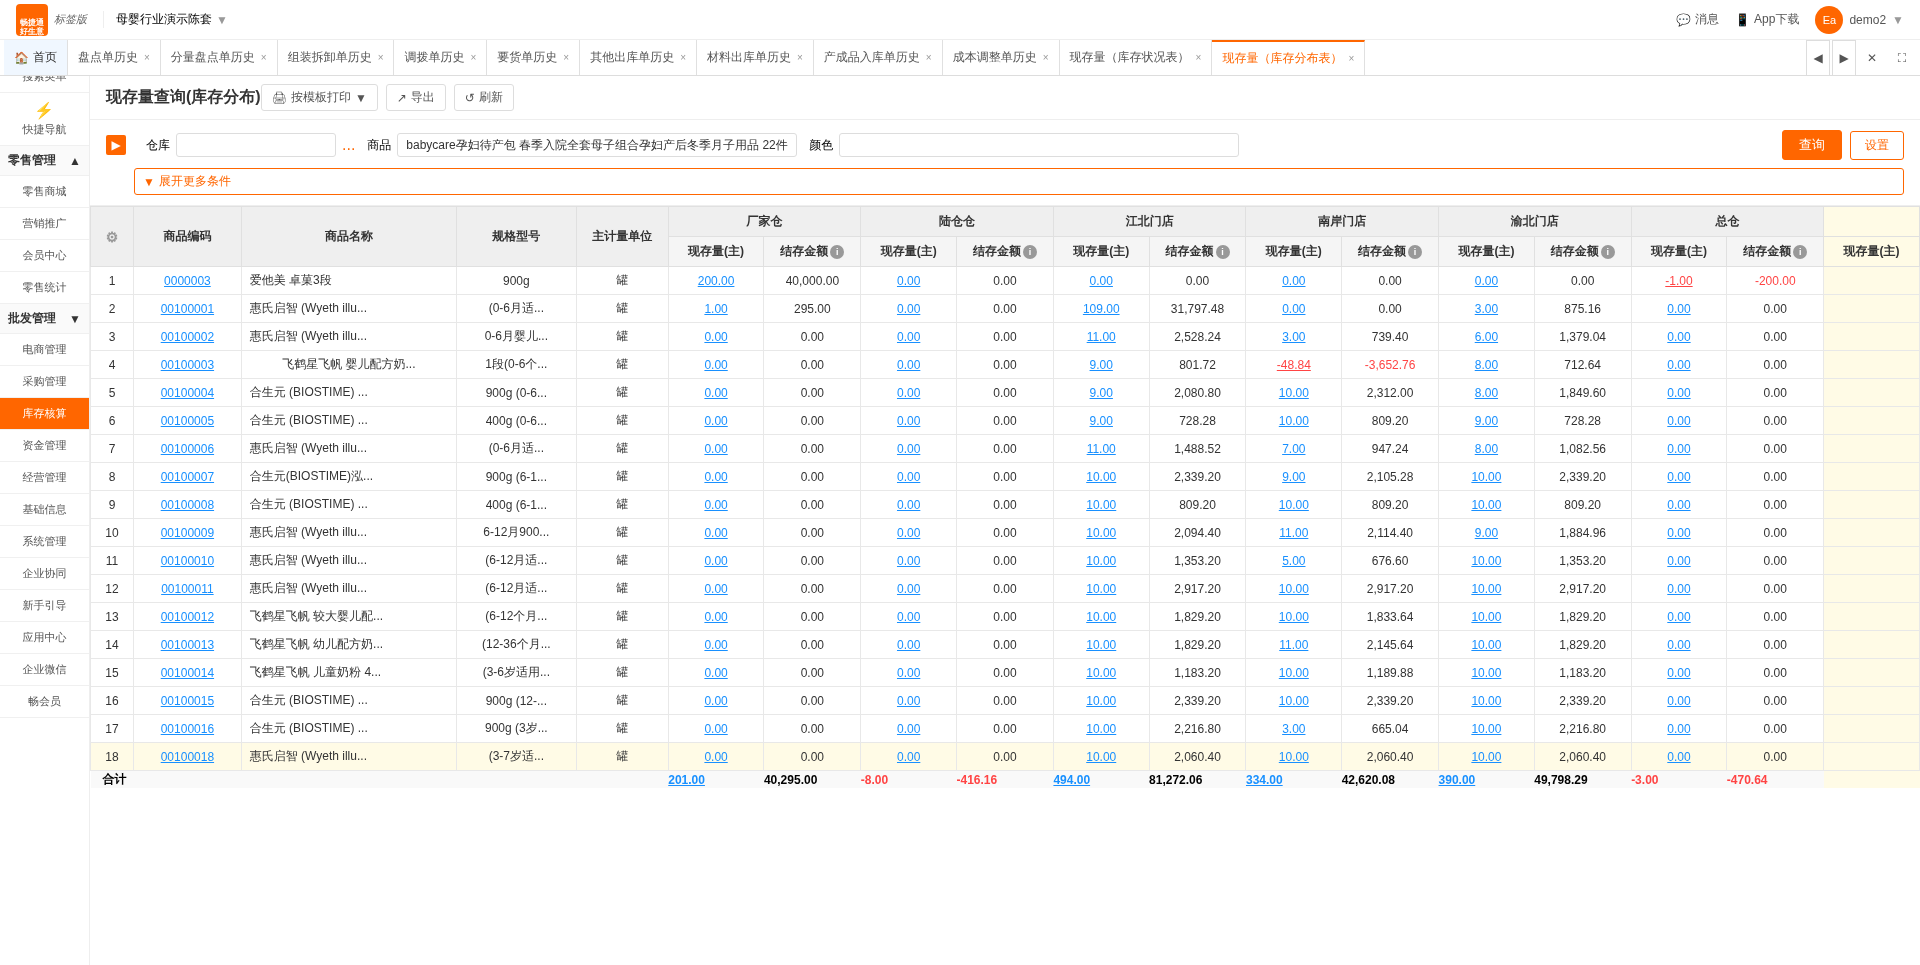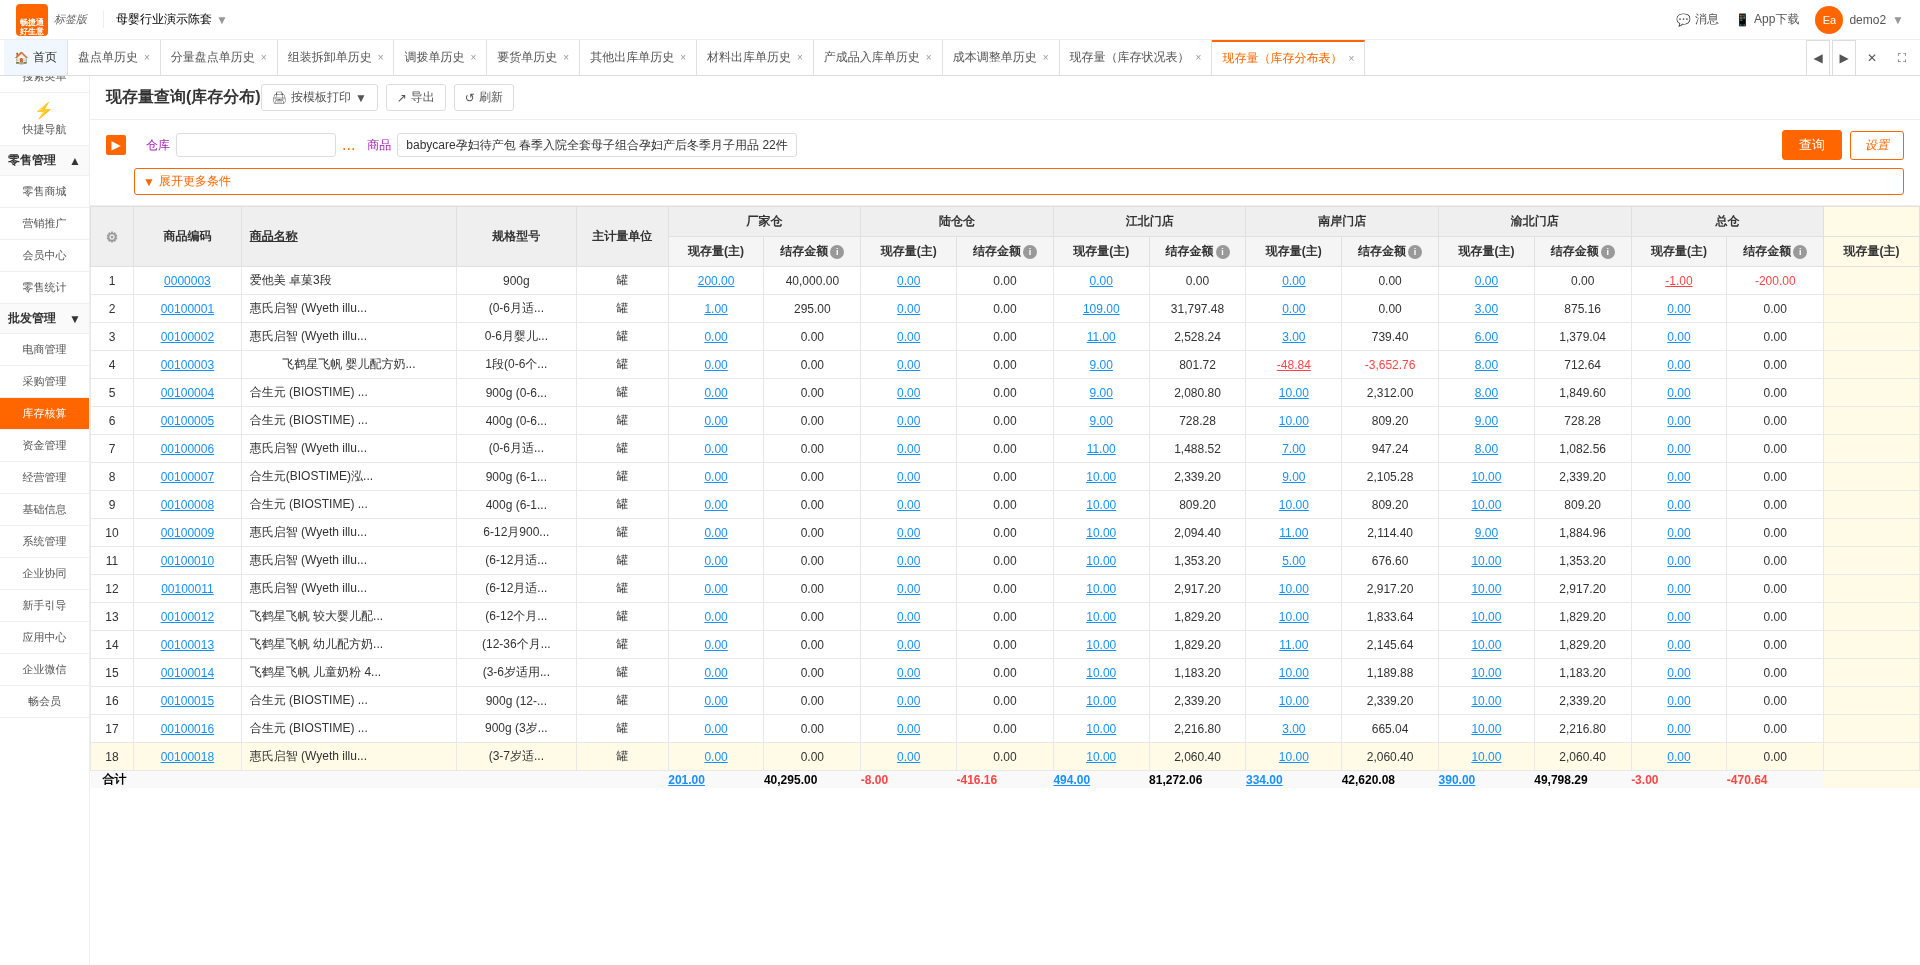--- a/index.html
+++ b/index.html
@@ -39,43 +39,43 @@
     
     .page-header { display: flex; align-items: center; justify-content: flex-start; padding: 8px 16px; background: #fff; border-bottom: 1px solid #eee; }
     .page-title { font-size: 16px; font-weight: bold; color: #333; }
     .page-actions { display: flex; align-items: center; gap: 8px; }
     .action-btn { display: flex; align-items: center; gap: 4px; padding: 4px 10px; border: 1px solid #ddd; border-radius: 3px; cursor: pointer; color: #555; background: #fff; font-size: 12px; }
 
     
     .filter-area { background: #fff; padding: 10px 16px; border-bottom: 1px solid #eee; }
     .filter-row { display: flex; align-items: center; gap: 12px; flex-wrap: wrap; }
     .filter-item { display: flex; align-items: center; gap: 6px; }
-    .filter-label { color: #a21caf; white-space: nowrap; }
+    .filter-label { color: #000000; white-space: nowrap; }
     .filter-input { border: 1px solid #ddd; border-radius: 3px; padding: 4px 8px; width: 160px; color: #333; }
     .filter-input-wide { width: 400px; }
     .filter-dots { color: #ff6600; font-size: 16px; cursor: pointer; }
     .expand-btn { display: flex; align-items: center; gap: 4px; color: #ff6600; cursor: pointer; font-size: 12px; padding: 4px 8px; border: 1px solid #ff6600; border-radius: 3px; }
     .btn-primary { background: #ff6600; color: #fff; border: 1px solid #ff6600; border-radius: 3px; padding: 5px 16px; cursor: pointer; font-size: 13px; }
-    .btn-setting { background: #fff; color: #ff6600; border: 1px solid #ff6600; border-radius: 3px; padding: 5px 14px; cursor: pointer; font-size: 12px; font-style: italic; }
+    .btn-setting { background: #fff; color: #ff6600; border: 1px solid #ff6600; border-radius: 3px; padding: 5px 14px; cursor: pointer; font-size: 12px; }
     .orange-arrow { display: inline-flex; align-items: center; justify-content: center; width: 20px; height: 20px; background: #ff6600; color: #fff; border-radius: 2px; cursor: pointer; font-size: 12px; margin-right: 8px; }
 
     
     .table-container { flex: 1; overflow: auto; background: #fff; margin: 0; }
     table { width: 100%; border-collapse: collapse; font-size: 12px; }
     thead { background: #f5f5f5; position: sticky; top: 0; z-index: 10; }
     thead tr th { border: 1px solid #e0e0e0; padding: 6px 8px; text-align: center; color: #333; font-weight: bold; white-space: nowrap; background: #f5f5f5; }
     thead tr:first-child th { background: #efefef; }
     tbody tr td { border: 1px solid #e8e8e8; padding: 5px 8px; text-align: center; color: #333; white-space: nowrap; }
     tbody tr.highlight td { background: #fffbe6; }
     .num-link { color: #1890ff; text-decoration: underline; cursor: pointer; }
     .num-negative { color: #ff4444; }
     .summary-row td { font-weight: bold; background: #f9f9f9; }
     .col-seq { width: 36px; }
     .col-code { width: 90px; }
-    .col-name { width: 180px; text-align: left; text-decoration: underline; }
+    .col-name { width: 180px; text-align: center; }
     .col-spec { width: 100px; }
     .col-unit { width: 70px; }
     .col-num { width: 80px; }
     .settings-icon { color: #999; cursor: pointer; font-size: 14px; }
 
     
     ::-webkit-scrollbar { width: 6px; height: 6px; }
     ::-webkit-scrollbar-thumb { background: #ccc; border-radius: 3px; }
 
     .info-icon { display: inline-flex; align-items: center; justify-content: center; width: 14px; height: 14px; border-radius: 50%; background: #999; color: #fff; font-size: 9px; cursor: pointer; margin-left: 2px; }
@@ -264,20 +264,24 @@
     <div class="filter-row">
       <span class="orange-arrow">▶</span>
       <div class="filter-item">
         <span class="filter-label">仓库</span>
         <input class="filter-input" type="text" style="">
         <span class="filter-dots">...</span>
       </div>
       <div class="filter-item">
         <span class="filter-label">商品</span>
         <input class="filter-input filter-input-wide" type="text" value="babycare孕妇待产包 春季入院全套母子组合孕妇产后冬季月子用品 22件套 ..." style="">
+      </div>
+      <div class="filter-item">
+        <span class="filter-label">颜色</span>
+        <input class="filter-input filter-input-wide" type="text" style="">
       </div>
       <div style="margin-left:auto;display:flex;gap:8px;align-items:center;">
         <button class="btn-primary">查询</button>
         <button class="btn-setting">设置</button>
       </div>
     </div>
     <div style="margin-top:8px;margin-left:28px;">
       <span class="expand-btn">
         <span>▼</span>
         <span>展开更多条件</span>

